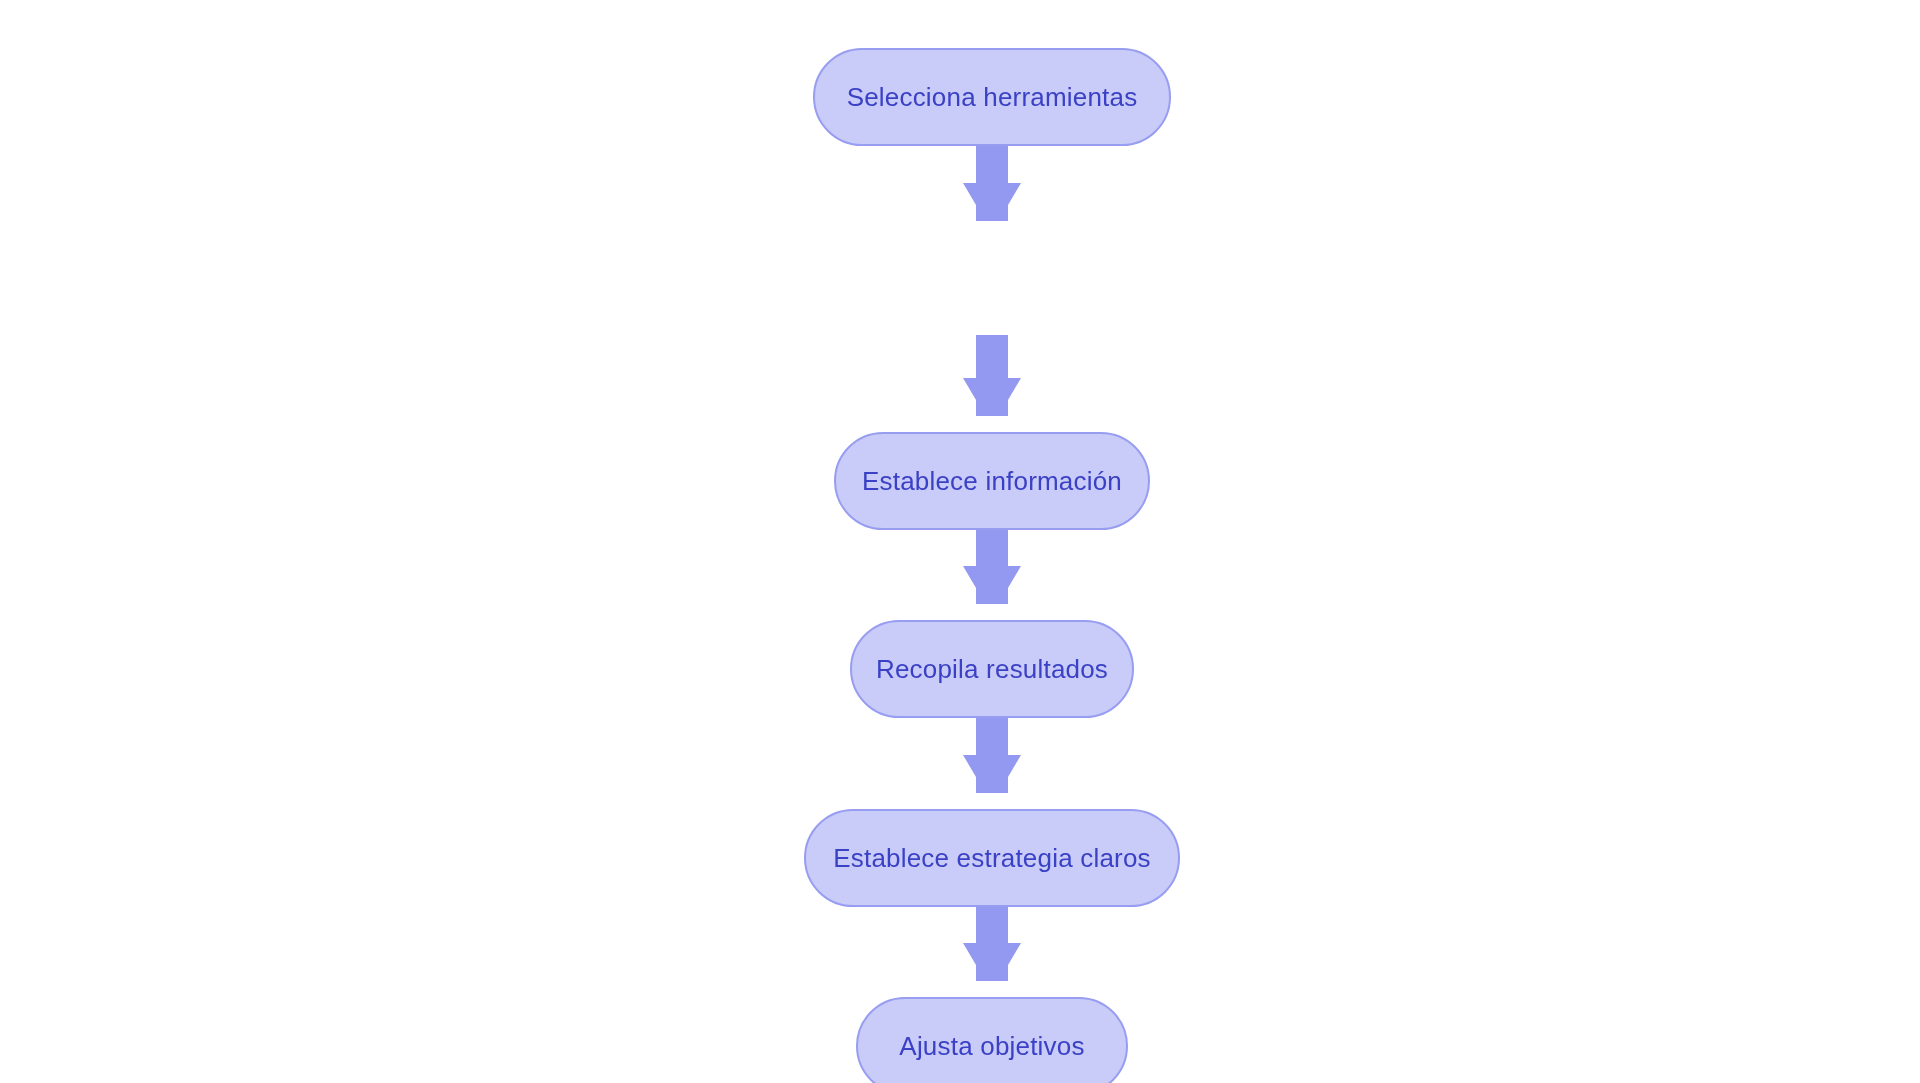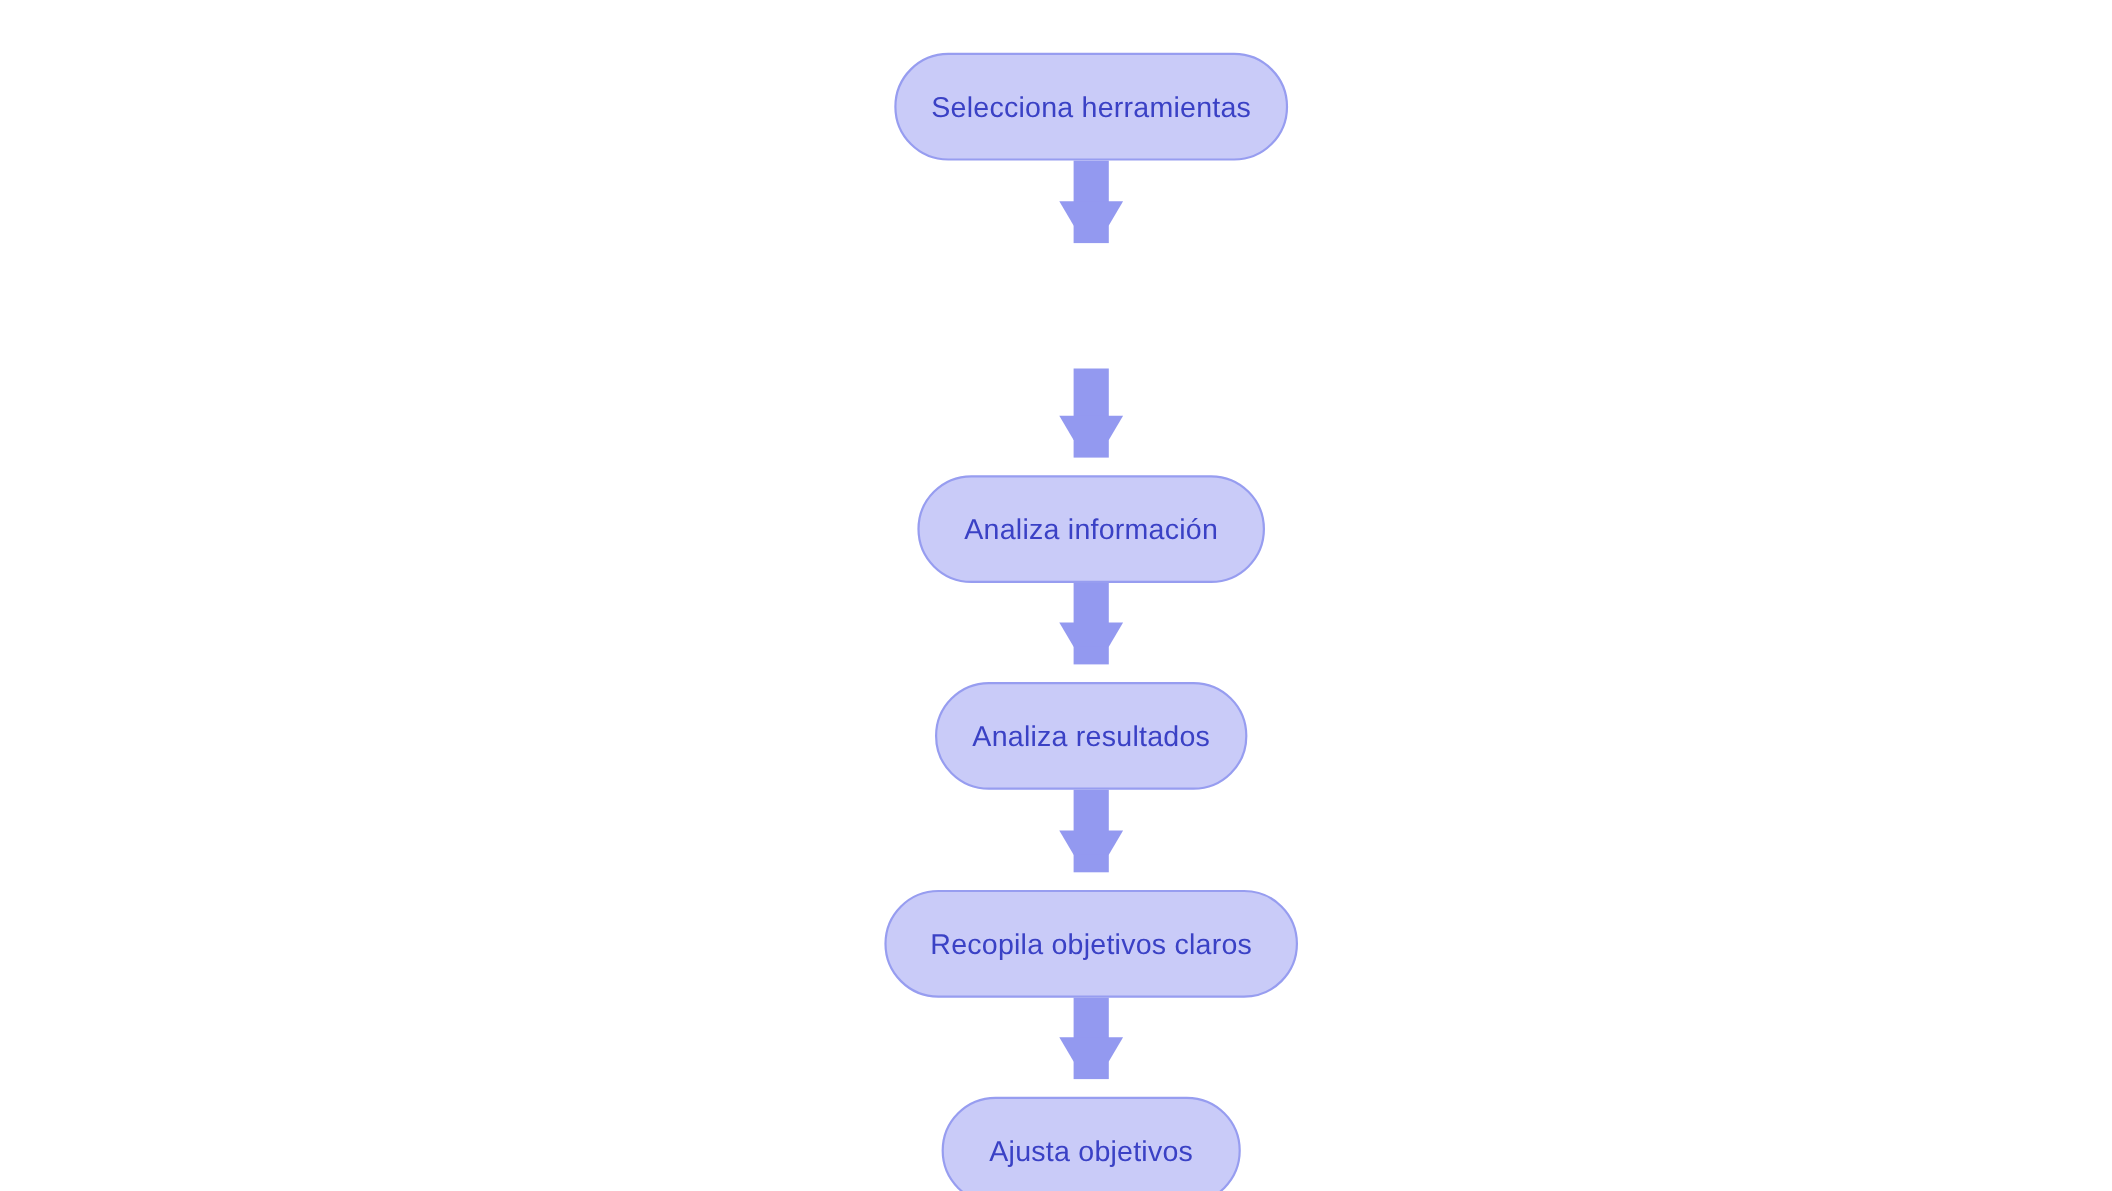--- a/index.html
+++ b/index.html
@@ -80,39 +80,39 @@
     <div class="arrow-head"></div>
   </div>
 
 
   <div class="arrow" style="top:303px; height:97px">
     <div class="arrow-line"></div>
     <div class="arrow-head"></div>
   </div>
 
   <div class="node" style="top:400px; width:316px">
-    <span>Analiza información</span>
+    <span>Establece información</span>
   </div>
 
   <div class="arrow" style="top:498px; height:90px">
     <div class="arrow-line"></div>
     <div class="arrow-head"></div>
   </div>
 
   <div class="node" style="top:588px; width:284px">
-    <span>Analiza resultados</span>
+    <span>Recopila resultados</span>
   </div>
 
   <div class="arrow" style="top:686px; height:91px">
     <div class="arrow-line"></div>
     <div class="arrow-head"></div>
   </div>
 
   <div class="node" style="top:777px; width:376px">
-    <span>Recopila objetivos claros</span>
+    <span>Establece estrategia claros</span>
   </div>
 
   <div class="arrow" style="top:875px; height:90px">
     <div class="arrow-line"></div>
     <div class="arrow-head"></div>
   </div>
 
   <div class="node" style="top:965px; width:272px">
     <span>Ajusta objetivos</span>
   </div>

